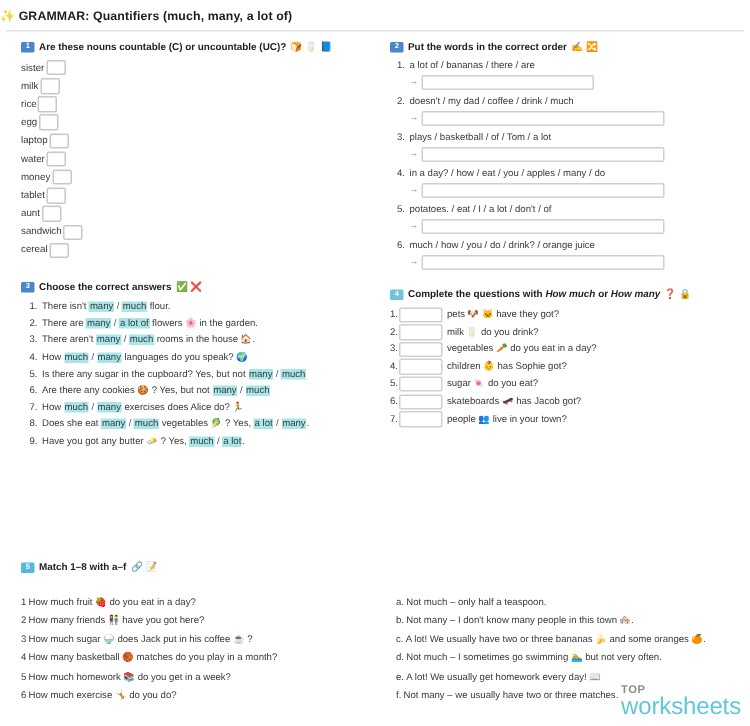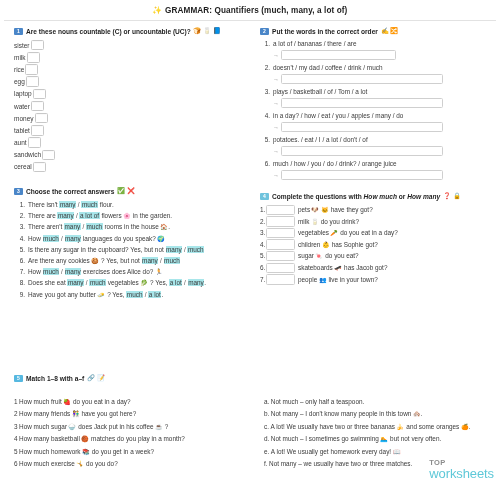--- a/index.html
+++ b/index.html
@@ -16,21 +16,21 @@
     overflow: hidden;
   }
   .page {
     position: relative;
     width: 500px;
     height: 484px;
     background: #fff;
     box-sizing: border-box;
   }
   .title-bar {
-    text-align: center;
+    text-align: left;
     padding-top: 6px;
     padding-bottom: 2px;
     font-size: 8.2px;
     font-weight: bold;
     color: #1d1d1d;
     letter-spacing: 0.1px;
   }
   .title-bar .emoji { font-size: 8px; }
   .divider {
     border-top: 1px solid #e2e2e2;
@@ -176,21 +176,21 @@
     bottom: 4px;
     line-height: 1;
   }
   .logo .top {
     font-size: 7.5px;
     font-weight: bold;
     color: #8c8c8c;
     letter-spacing: 0.3px;
   }
   .logo .ws {
-    font-size: 13px;
+    font-size: 16px;
     color: #5ec8d8;
     letter-spacing: -0.1px;
     margin-top: 1px;
   }
   .emo { font-size: 6.2px; }
 </style>
 </head>
 <body>
 
 <div class="page">

